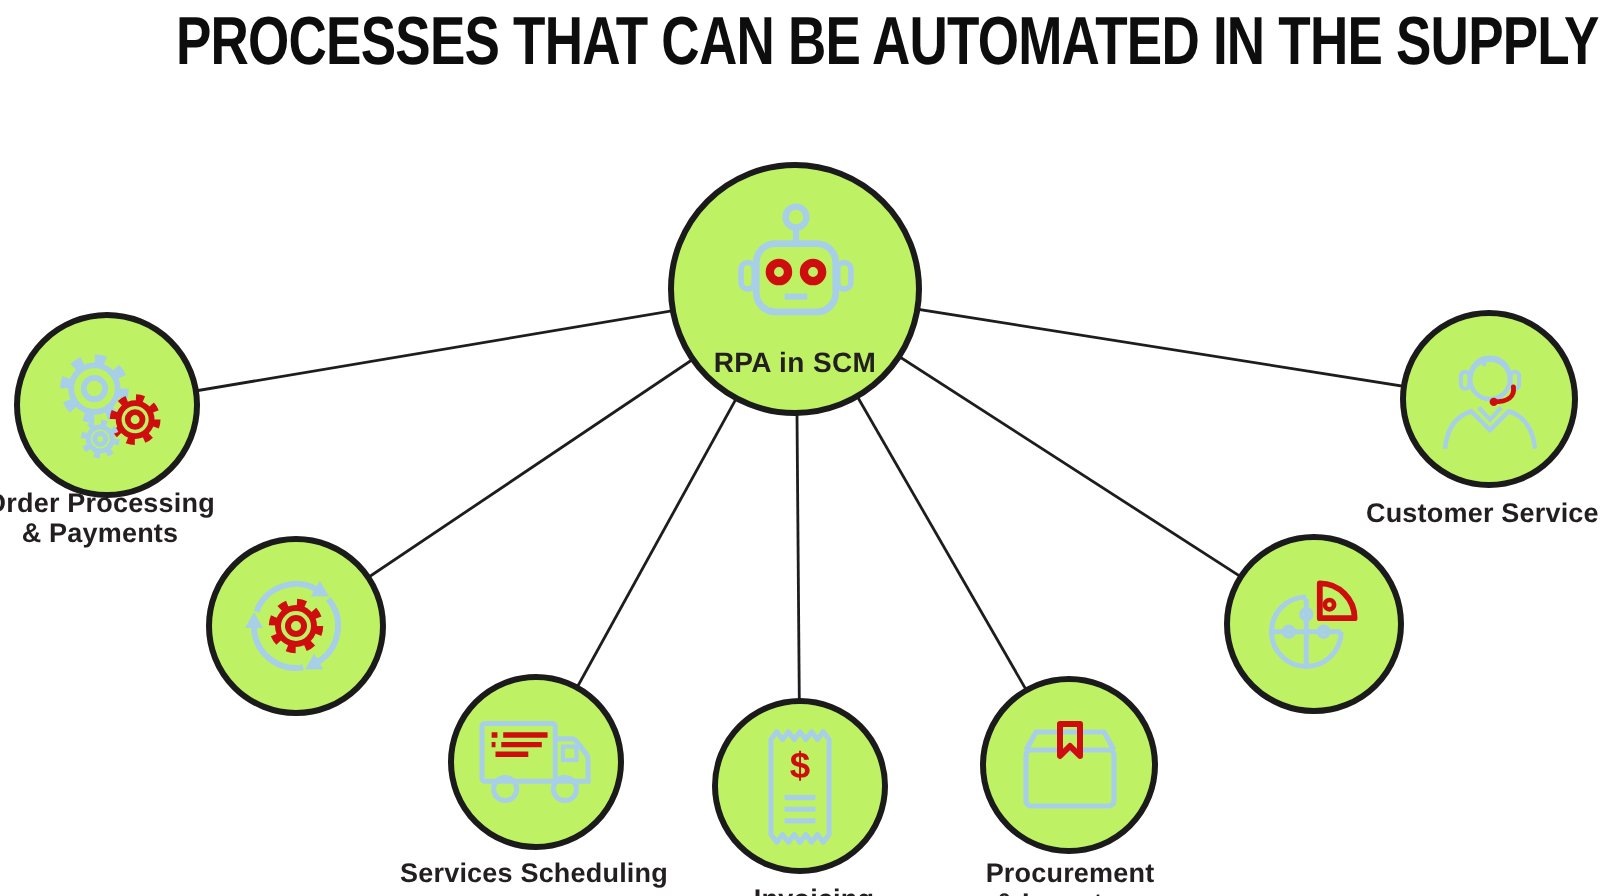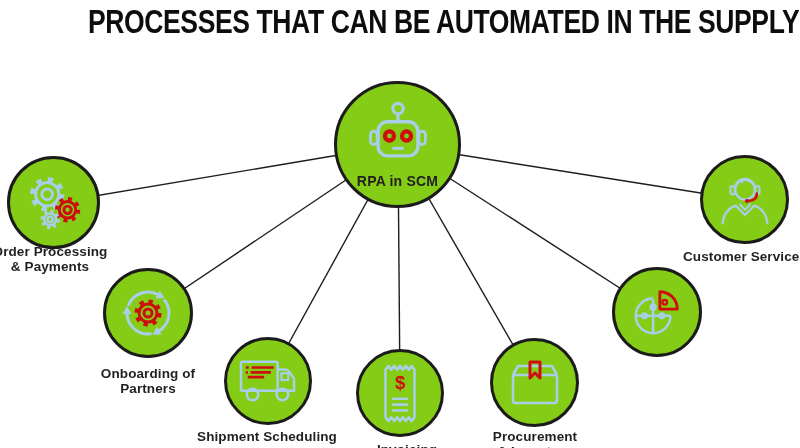--- a/index.html
+++ b/index.html
@@ -8,21 +8,21 @@
     font-family:"Liberation Sans",sans-serif;
   }
   #connectors{position:absolute;left:0;top:0;z-index:0;}
   #connectors line{stroke:var(--line,#1d1d1d);stroke-width:1.4;}
   .page-title{
     position:absolute;top:2px;left:0;width:100%;text-align:center;
     font-size:34px;font-weight:bold;color:#0d0d0d;letter-spacing:-0.5px;
     transform:scaleX(0.78);transform-origin:50% 50%;white-space:nowrap;z-index:1;
   }
   .node{
-    position:absolute;border-radius:50%;background:#84cc16;
+    position:absolute;border-radius:50%;background:#bef264;
     border:3px solid var(--circle-border,#1b1b1b);box-sizing:border-box;
     display:flex;flex-direction:column;align-items:center;justify-content:center;
     z-index:2;
   }
   .node svg{display:block;}
   .node-label{
     position:absolute;text-align:center;z-index:2;
     font-size:13.5px;font-weight:600;color:var(--text,#231f20);
     line-height:1.13;white-space:pre-line;letter-spacing:0.1px;
   }
@@ -88,36 +88,34 @@
       <circle class="sr" cx="30" cy="30" r="11.3" stroke-width="4.6" stroke-dasharray="4.2 4.7"></circle>
       <circle class="sr" cx="30" cy="30" r="4" stroke-width="3"></circle>
       <path class="sb" d="M10.3,22.8 A21,21 0 0 1 40.5,11.8" stroke-width="3"></path>
       <polygon class="fb" points="-1,-4.5 7,0 -1,4.5" transform="translate(40.5,11.8) rotate(30)"></polygon>
       <path class="sb" d="M46.1,16.5 A21,21 0 0 1 40.5,48.2" stroke-width="3"></path>
       <polygon class="fb" points="-1,-4.5 7,0 -1,4.5" transform="translate(40.5,48.2) rotate(150)"></polygon>
       <path class="sb" d="M33.6,50.7 A21,21 0 0 1 9,30" stroke-width="3"></path>
       <polygon class="fb" points="-1,-4.5 7,0 -1,4.5" transform="translate(9,30) rotate(270)"></polygon>
     </svg>
   </div>
-  <div class="node-label" style="left:63px;top:366px;width:170px;">Onboarding of
-Partners</div>
 
   <div class="node" style="left:224px;top:337px;width:88px;height:88px;">
     <svg width="62" height="54" viewBox="0 0 64 56">
       <rect class="sb" x="4" y="8" width="38" height="30" rx="1.5" stroke-width="2.6"></rect>
       <path class="sb" d="M42,16 h8 q2,0 3,1.3 l5,6.5 q1,1.3 1,3 V38 h-17" stroke-width="2.6"></path>
       <rect class="sb" x="46" y="20" width="7" height="7" stroke-width="2.2"></rect>
       <circle class="sb" cx="16" cy="42" r="6" stroke-width="2.6"></circle>
       <circle class="sb" cx="47" cy="42" r="6" stroke-width="2.6"></circle>
       <path class="sr" d="M9,14 h3 M15,14 h23" stroke-width="2.8"></path>
       <path class="sr" d="M9,19 h2 M14,19 h21" stroke-width="2.8"></path>
       <path class="sr" d="M11,24 h17" stroke-width="2.8"></path>
     </svg>
   </div>
-  <div class="node-label" style="left:182px;top:429px;width:170px;">Shipment Scheduling</div>
+  <div class="node-label" style="left:182px;top:429px;width:170px;">Services Scheduling</div>
 
   <div class="node" style="left:356px;top:349px;width:88px;height:88px;">
     <svg width="44" height="62" viewBox="0 0 44 64">
       <path class="sb" stroke-width="2.6" stroke-linejoin="round" d="M7,57 L7,8 L10,4 L13,8 L16,4 L19,8 L22,4 L25,8 L28,4 L31,8 L34,4 L37,8 L37,57 L34,61 L31,57 L28,61 L25,57 L22,61 L19,57 L16,61 L13,57 L10,61 Z"></path>
       <text class="fr" x="22" y="28" text-anchor="middle" style="font-family:'Liberation Sans',sans-serif;font-size:19px;font-weight:bold;">$</text>
       <path class="sb" d="M14,38 h16 M14,44 h16 M14,50 h16" stroke-width="2.6"></path>
     </svg>
   </div>
   <div class="node-label" style="left:322px;top:442px;width:170px;">Invoicing</div>
 

